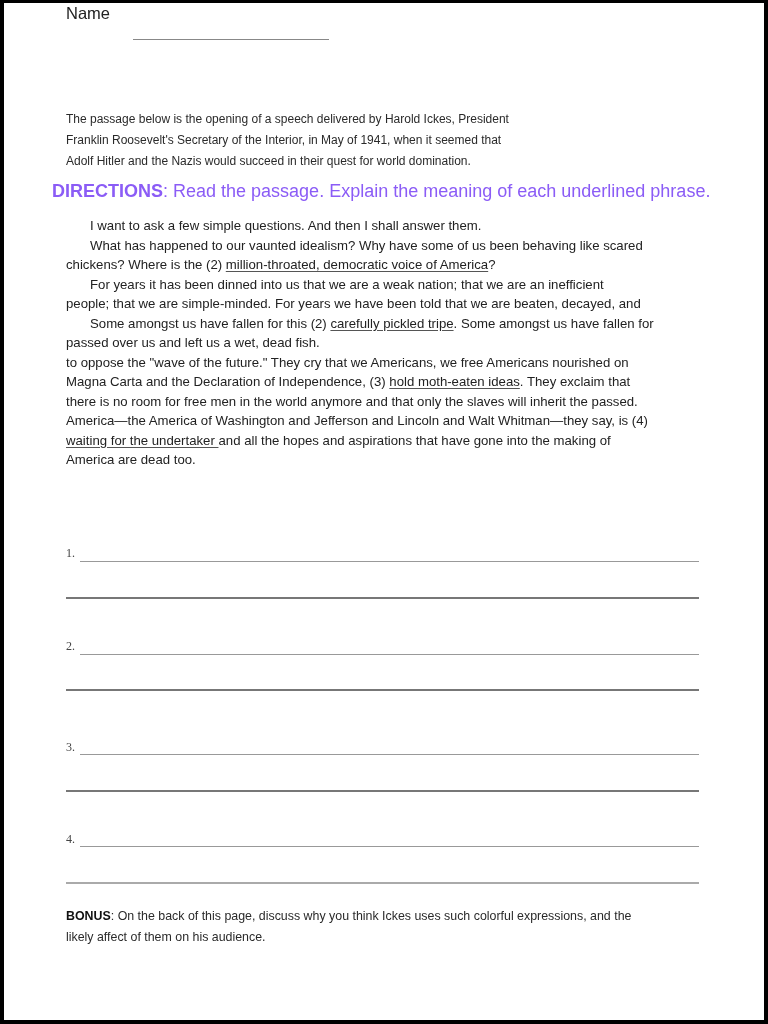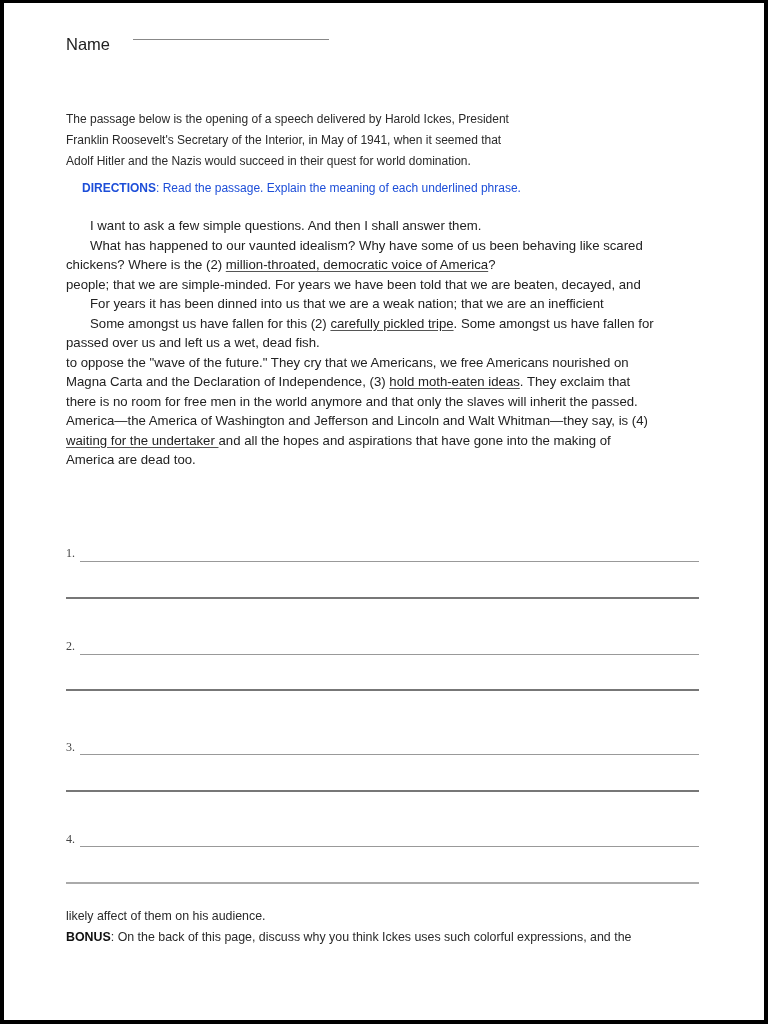--- a/index.html
+++ b/index.html
@@ -11,35 +11,35 @@
       font-family: "Liberation Sans", "DejaVu Sans", sans-serif;
       color: #1a1a1a;
     }
     .page {
       position: absolute;
       left: 4px; top: 3px; right: 4px; bottom: 4px;
       background: #fff;
     }
     .abs { position: absolute; }
     .name-label {
-      left: 62px; top: 32px;
+      left: 62px; top: 1px;
       font-size: 16.5px; color: #222;
     }
     .name-line {
       left: 129px; top: 36px; width: 196px; height: 0;
       border-top: 1px solid #888;
     }
     .intro {
       left: 62px; top: 106px; width: 580px;
       font-size: 12px; line-height: 21px; color: #2a2a2a;
     }
     .intro .ln { display: block; white-space: nowrap; }
     .directions {
-      left: 78px; top: 178px;
-      font-size: 12px; color: #1d4ed8; white-space: nowrap;
+      left: 48px; top: 178px;
+      font-size: 18px; color: #8b5cf6; white-space: nowrap;
     }
     .directions b { font-weight: bold; }
     .passage {
       left: 62px; top: 213px; width: 650px;
       font-size: 13.2px; line-height: 19.5px; color: #222;
     }
     .passage .ln { display: block; white-space: nowrap; }
     .passage .ind { padding-left: 24px; }
     .u { text-decoration: underline; text-decoration-color: #555; text-underline-offset: 2px; }
     .q-num {
@@ -70,22 +70,22 @@
   </div>
 
   <div class="abs directions">
     <b>DIRECTIONS</b><span>: Read the passage. Explain the meaning of each underlined phrase.</span>
   </div>
 
   <div class="abs passage">
     <span class="ln ind">I want to ask a few simple questions. And then I shall answer them.</span>
     <span class="ln ind">What has happened to our vaunted idealism? Why have some of us been behaving like scared</span>
     <span class="ln"><span>chickens? Where is the (2) </span><span class="u">million-throated, democratic voice of America</span><span>?</span></span>
+    <span class="ln ind">For years it has been dinned into us that we are a weak nation; that we are an inefficient</span>
     <span class="ln">people; that we are simple-minded. For years we have been told that we are beaten, decayed, and</span>
-    <span class="ln ind">For years it has been dinned into us that we are a weak nation; that we are an inefficient</span>
     <span class="ln ind"><span>Some amongst us have fallen for this (2) </span><span class="u">carefully pickled tripe</span><span>. Some amongst us have fallen for</span></span>
     <span class="ln">passed over us and left us a wet, dead fish.</span>
     <span class="ln">to oppose the "wave of the future." They cry that we Americans, we free Americans nourished on</span>
     <span class="ln"><span>Magna Carta and the Declaration of Independence, (3) </span><span class="u">hold moth-eaten ideas</span><span>. They exclaim that</span></span>
     <span class="ln">there is no room for free men in the world anymore and that only the slaves will inherit the passed.</span>
     <span class="ln">America—the America of Washington and Jefferson and Lincoln and Walt Whitman—they say, is (4)</span>
     <span class="ln"><span class="u">waiting for the undertaker </span><span>and all the hopes and aspirations that have gone into the making of</span></span>
     <span class="ln">America are dead too.</span>
   </div>
 
@@ -99,17 +99,17 @@
 
   <div class="abs q-num" style="left:62px; top:737px;">3.</div>
   <div class="abs q-line1" style="left:76px; top:751px; width:619px;"></div>
   <div class="abs q-line2" style="left:62px; top:787px; width:633px;"></div>
 
   <div class="abs q-num" style="left:62px; top:829px;">4.</div>
   <div class="abs q-line1" style="left:76px; top:843px; width:619px;"></div>
   <div class="abs q-line2" style="left:62px; top:879px; width:633px; border-top-color:#aaa;"></div>
 
   <div class="abs bonus">
+    <span class="ln"><b>BONUS</b><span>: On the back of this page, discuss why you think Ickes uses such colorful expressions, and the</span></span>
     <span class="ln">likely affect of them on his audience.</span>
-    <span class="ln"><b>BONUS</b><span>: On the back of this page, discuss why you think Ickes uses such colorful expressions, and the</span></span>
   </div>
 
 </div>
 
 </body></html>

